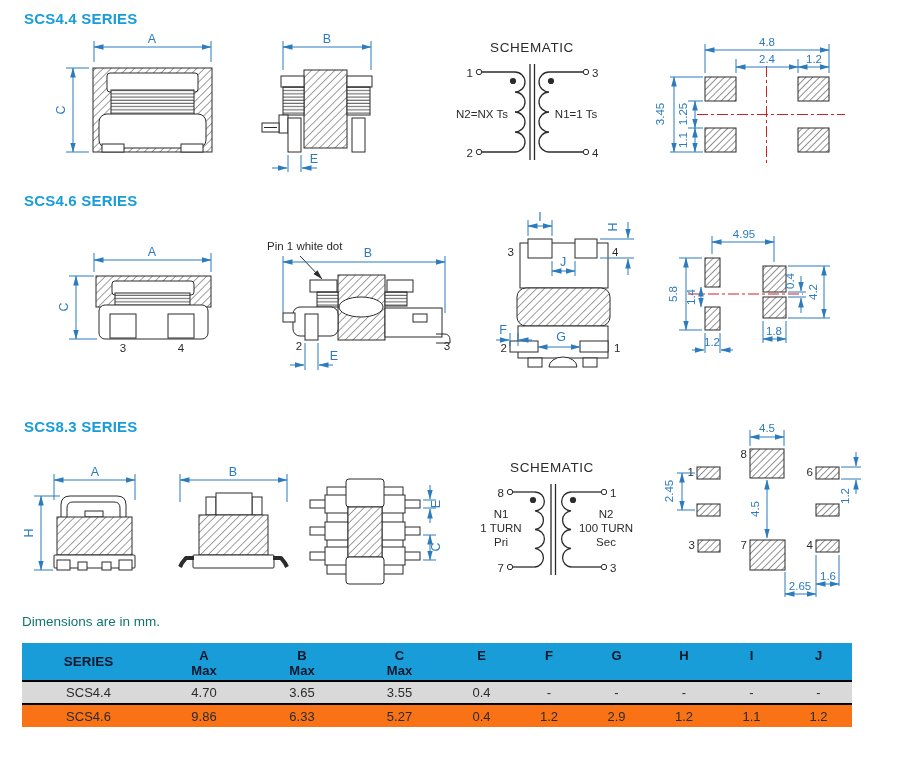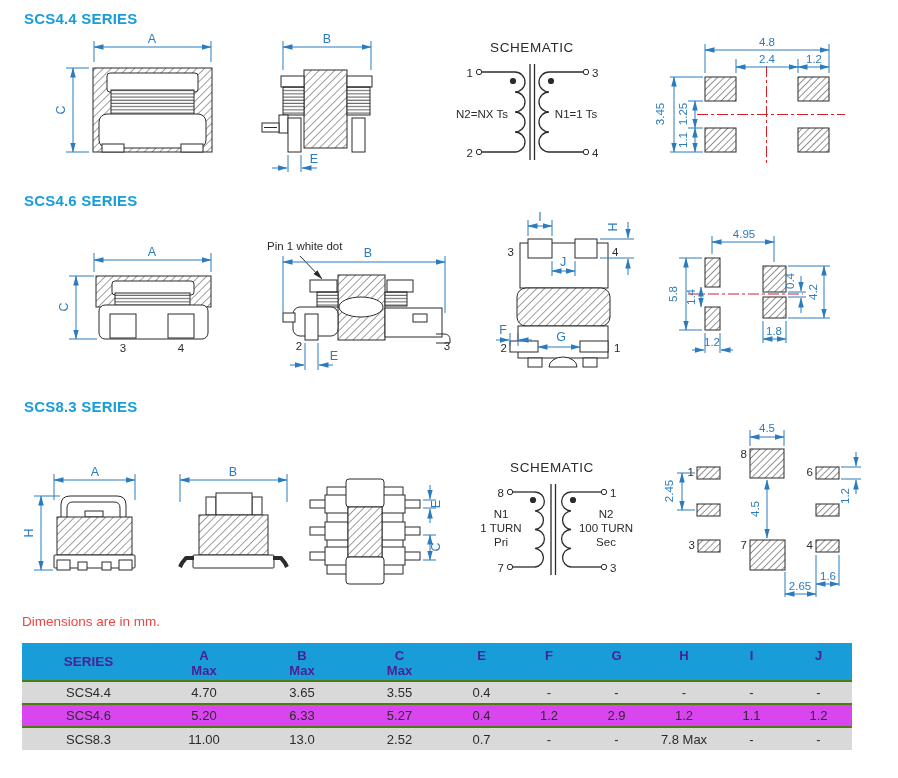--- a/index.html
+++ b/index.html
@@ -1,56 +1,56 @@
 <!DOCTYPE html>
 <html><head>
 <meta charset="utf-8">
 <style>
   html,body { margin:0; padding:0; background:#ffffff; }
   .page { position:relative; width:898px; height:778px; background:#ffffff;
           font-family:"Liberation Sans", sans-serif; overflow:hidden;border-radius:23px; }
   .sec-title { position:absolute; left:24px; font-weight:bold; font-size:15px;
                color:#199dd9; letter-spacing:0.2px; }
-  .note { position:absolute; left:22px; top:614px; font-size:13.5px; color:#ef4444; }
+  .note { position:absolute; left:22px; top:614px; font-size:13.5px; color:#0f766e; }
   svg.drawings { position:absolute; left:0; top:0; font-family:"Liberation Sans", sans-serif; }
   svg text { font-family:"Liberation Sans", sans-serif; }
   .ln  { stroke:#2b2b2b; stroke-width:1; fill:none; }
   .w   { fill:#ffffff; stroke:#2b2b2b; stroke-width:1; }
   .h   { fill:url(#hatch); stroke:#2b2b2b; stroke-width:1; }
   .hp  { fill:url(#hatchp); stroke:#2b2b2b; stroke-width:1; }
   .co  { fill:url(#coil); stroke:#2b2b2b; stroke-width:1; }
   .d   { stroke:#2b7bbf; stroke-width:1; fill:none; }
   .da  { marker-start:url(#ah); marker-end:url(#ah); }
   .de  { marker-end:url(#ah); }
   .cl  { stroke:#d22027; stroke-width:1; fill:none; stroke-dasharray:11 3 3 3; }
   .sch { stroke:#2b2b2b; stroke-width:1.3; fill:none; }
   .dimt { fill:#2b7bbf; font-size:11.5px; }
   .dimL { fill:#2b7bbf; font-size:12.5px; }
   .pint { fill:#2b2b2b; font-size:11.5px; }
   .lbl  { fill:#2b2b2b; font-size:11.5px; }
   .schT { fill:#2b2b2b; font-size:13.5px; letter-spacing:0.6px; }
   table.dims { position:absolute; left:22px; top:643px; width:830px; border-collapse:collapse;
                table-layout:fixed; font-size:13px; color:#2b2b2b; }
   table.dims thead tr { height:38px; }
-  table.dims thead th { background:#199dd9; color:#4c1d95; font-weight:bold; font-size:13px;
+  table.dims thead th { background:#199dd9; color:#0f172a; font-weight:bold; font-size:13px;
                         vertical-align:top; padding-top:5px; text-align:center; }
   table.dims thead th.series-h { vertical-align:middle; padding-top:0; font-size:13.5px; }
   table.dims tbody tr { height:23px; }
-  table.dims tbody td { text-align:center; border-top:2px solid #4d7c0f; }
+  table.dims tbody td { text-align:center; border-top:2px solid #000000; }
   table.dims tbody tr.odd td  { background:#d9d9da; }
-  table.dims tbody tr.even td { background:#d946ef; }
+  table.dims tbody tr.even td { background:#f97316; }
 </style>
 </head>
 <body>
 
 <div class="page">
 
   <div class="sec-title" style="top:10px">SCS4.4 SERIES</div>
   <div class="sec-title" style="top:192px">SCS4.6 SERIES</div>
-  <div class="sec-title" style="top:398px">SCS8.3 SERIES</div>
+  <div class="sec-title" style="top:418px">SCS8.3 SERIES</div>
 
   <svg class="drawings" width="898" height="778" viewBox="0 0 898 778">
     <defs>
       <pattern id="hatch" patternUnits="userSpaceOnUse" width="5.5" height="5.5" patternTransform="rotate(45)">
         <rect width="5.5" height="5.5" fill="#ffffff"></rect>
         <line x1="0" y1="0" x2="0" y2="5.5" stroke="#3f3f3f" stroke-width="1"></line>
       </pattern>
       <pattern id="hatchp" patternUnits="userSpaceOnUse" width="4.8" height="4.8" patternTransform="rotate(45)">
         <rect width="4.8" height="4.8" fill="#ffffff"></rect>
         <line x1="0" y1="0" x2="0" y2="4.8" stroke="#383838" stroke-width="1.1"></line>
@@ -456,37 +456,25 @@
         <td>3.55</td>
         <td>0.4</td>
         <td>-</td>
         <td>-</td>
         <td>-</td>
         <td>-</td>
         <td>-</td>
       </tr>
       <tr class="even">
         <td>SCS4.6</td>
-        <td>5.20</td>
+        <td>9.86</td>
         <td>6.33</td>
         <td>5.27</td>
         <td>0.4</td>
         <td>1.2</td>
         <td>2.9</td>
         <td>1.2</td>
         <td>1.1</td>
         <td>1.2</td>
       </tr>
-      <tr class="odd">
-        <td>SCS8.3</td>
-        <td>11.00</td>
-        <td>13.0</td>
-        <td>2.52</td>
-        <td>0.7</td>
-        <td>-</td>
-        <td>-</td>
-        <td>7.8 Max</td>
-        <td>-</td>
-        <td>-</td>
-      </tr>
     </tbody>
   </table>
 </div>
 
 </body></html>

